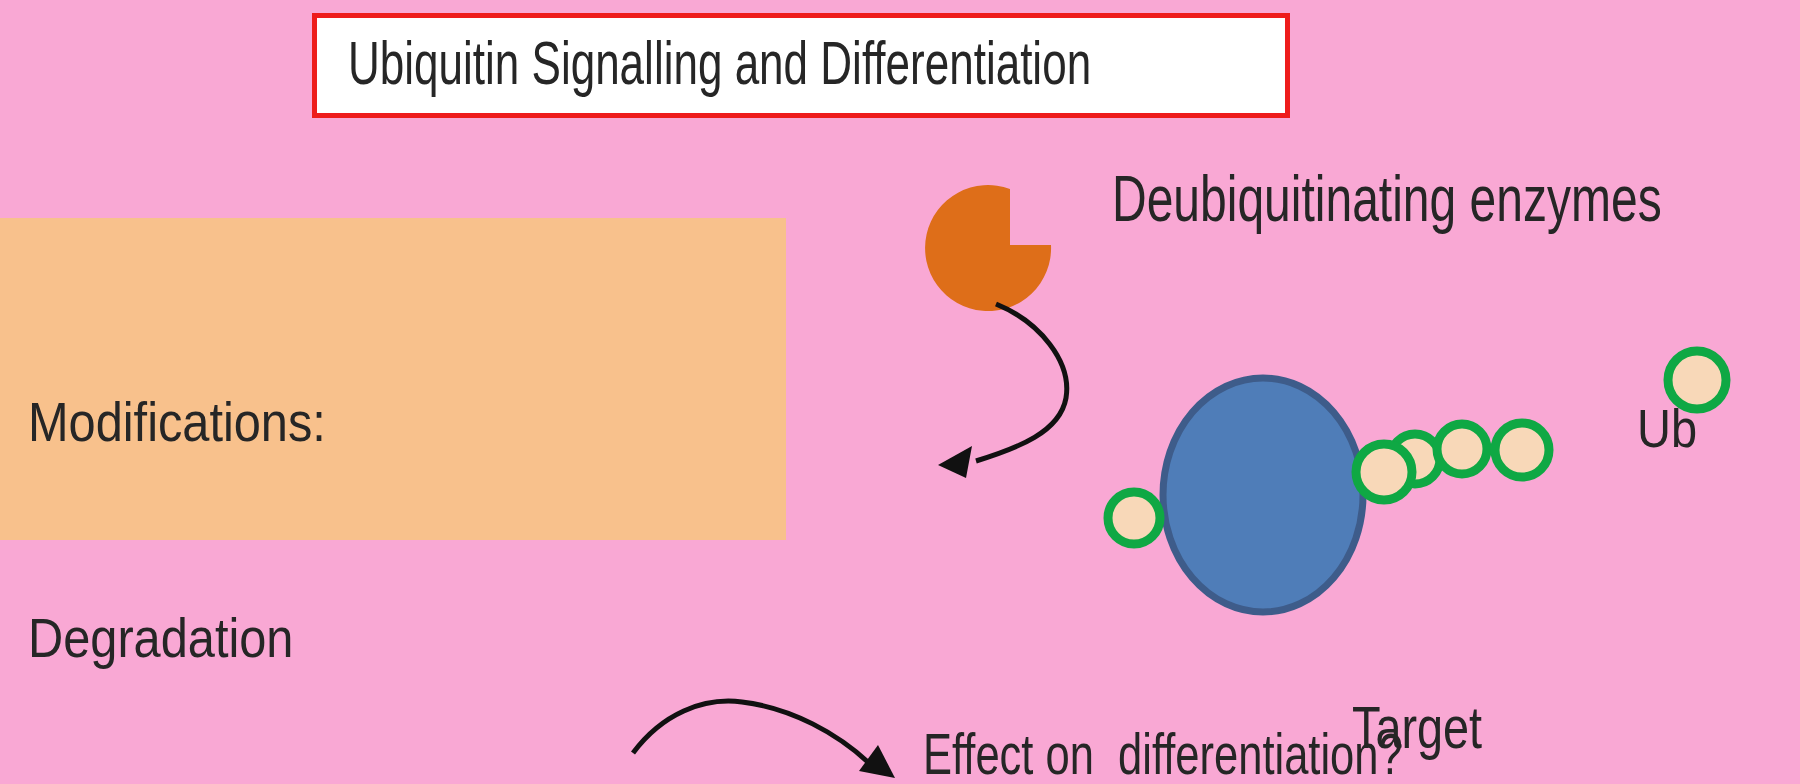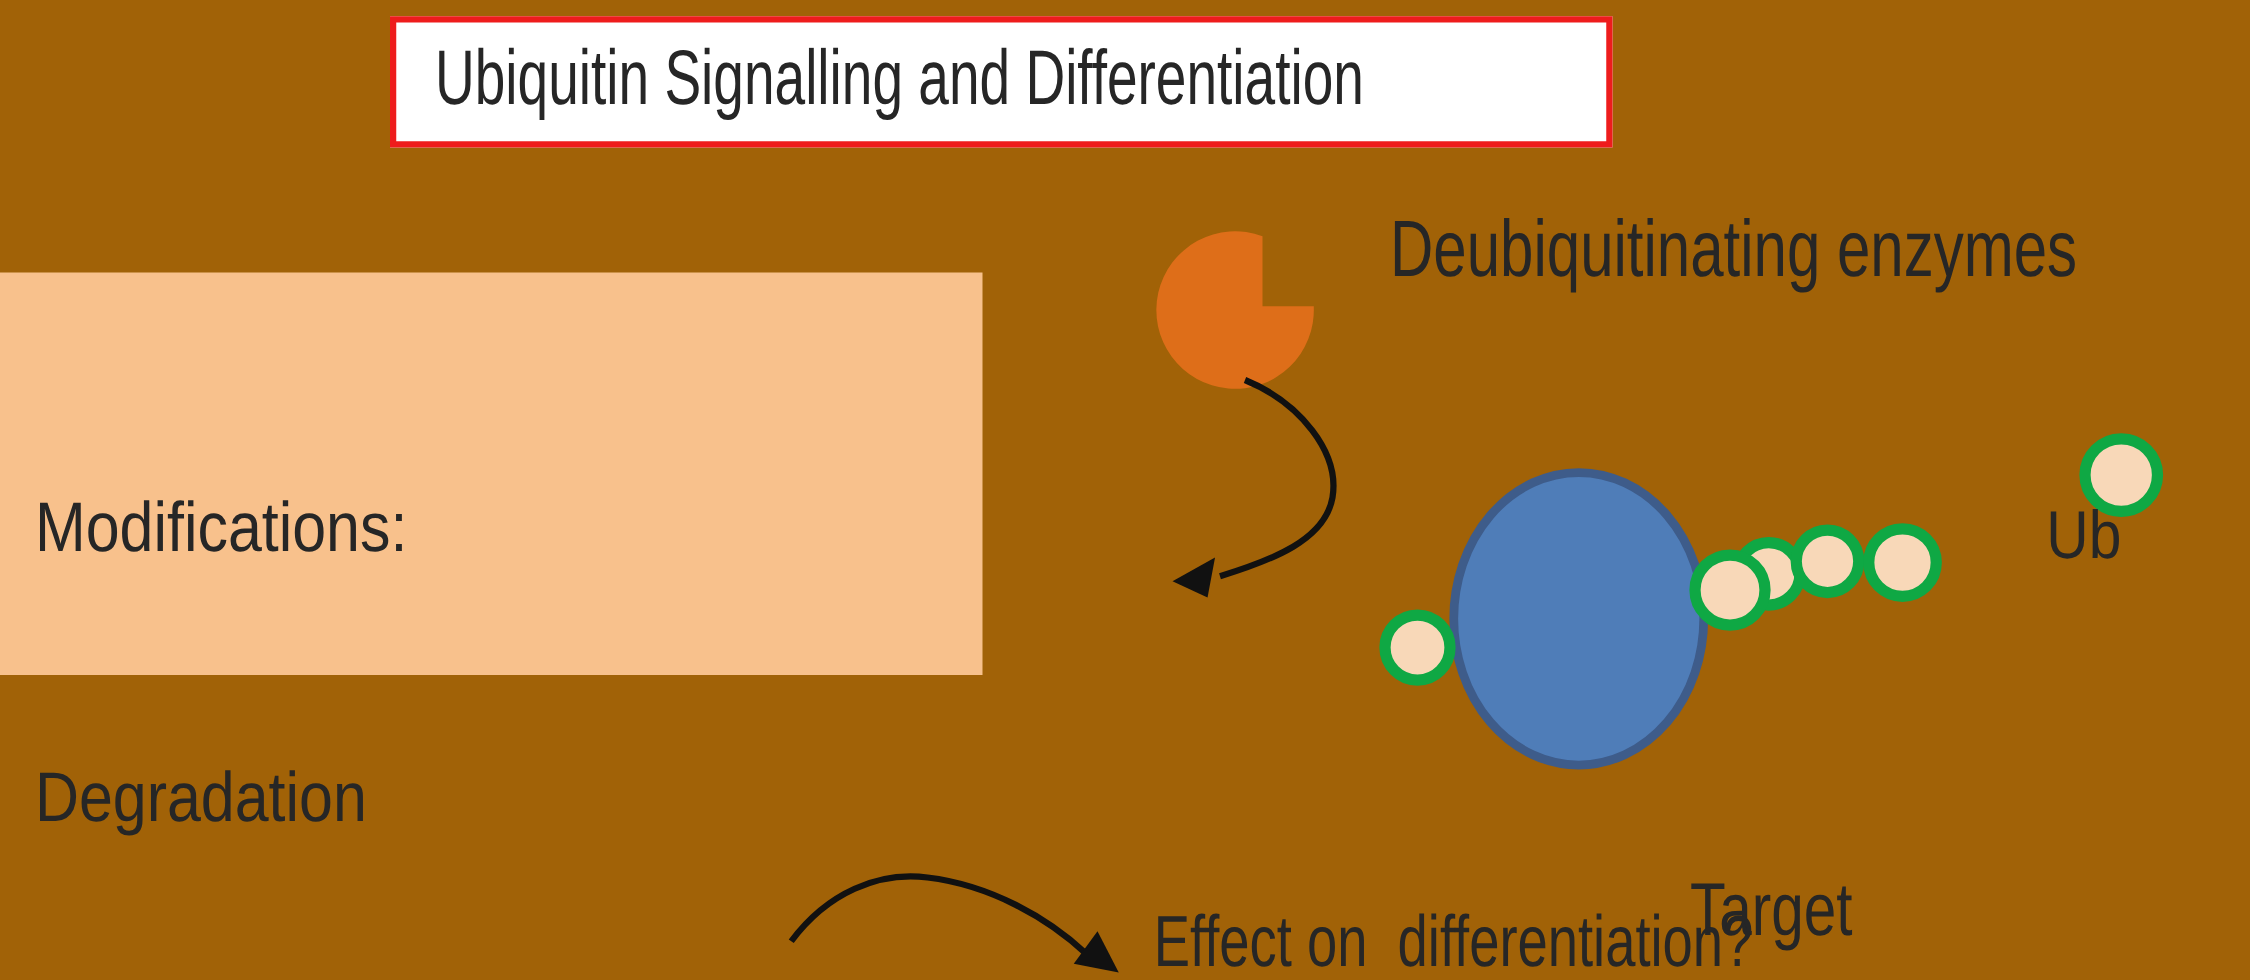--- a/index.html
+++ b/index.html
@@ -5,21 +5,21 @@
   html, body { margin: 0; padding: 0; }
   body {
     width: 1800px; height: 784px;
     background: #ffffff;
     overflow: hidden;
     font-family: "Liberation Sans", sans-serif;
   }
   .canvas {
     position: absolute; left: 0; top: 0;
     width: 1800px; height: 784px;
-    background: #a16207;
+    background: #f9a8d4;
   }
   .abs { position: absolute; }
   .txt {
     display: inline-block;
     transform-origin: 0 0;
     white-space: pre;
     color: #262626;
     line-height: 1.0;
   }
   .title-box {

